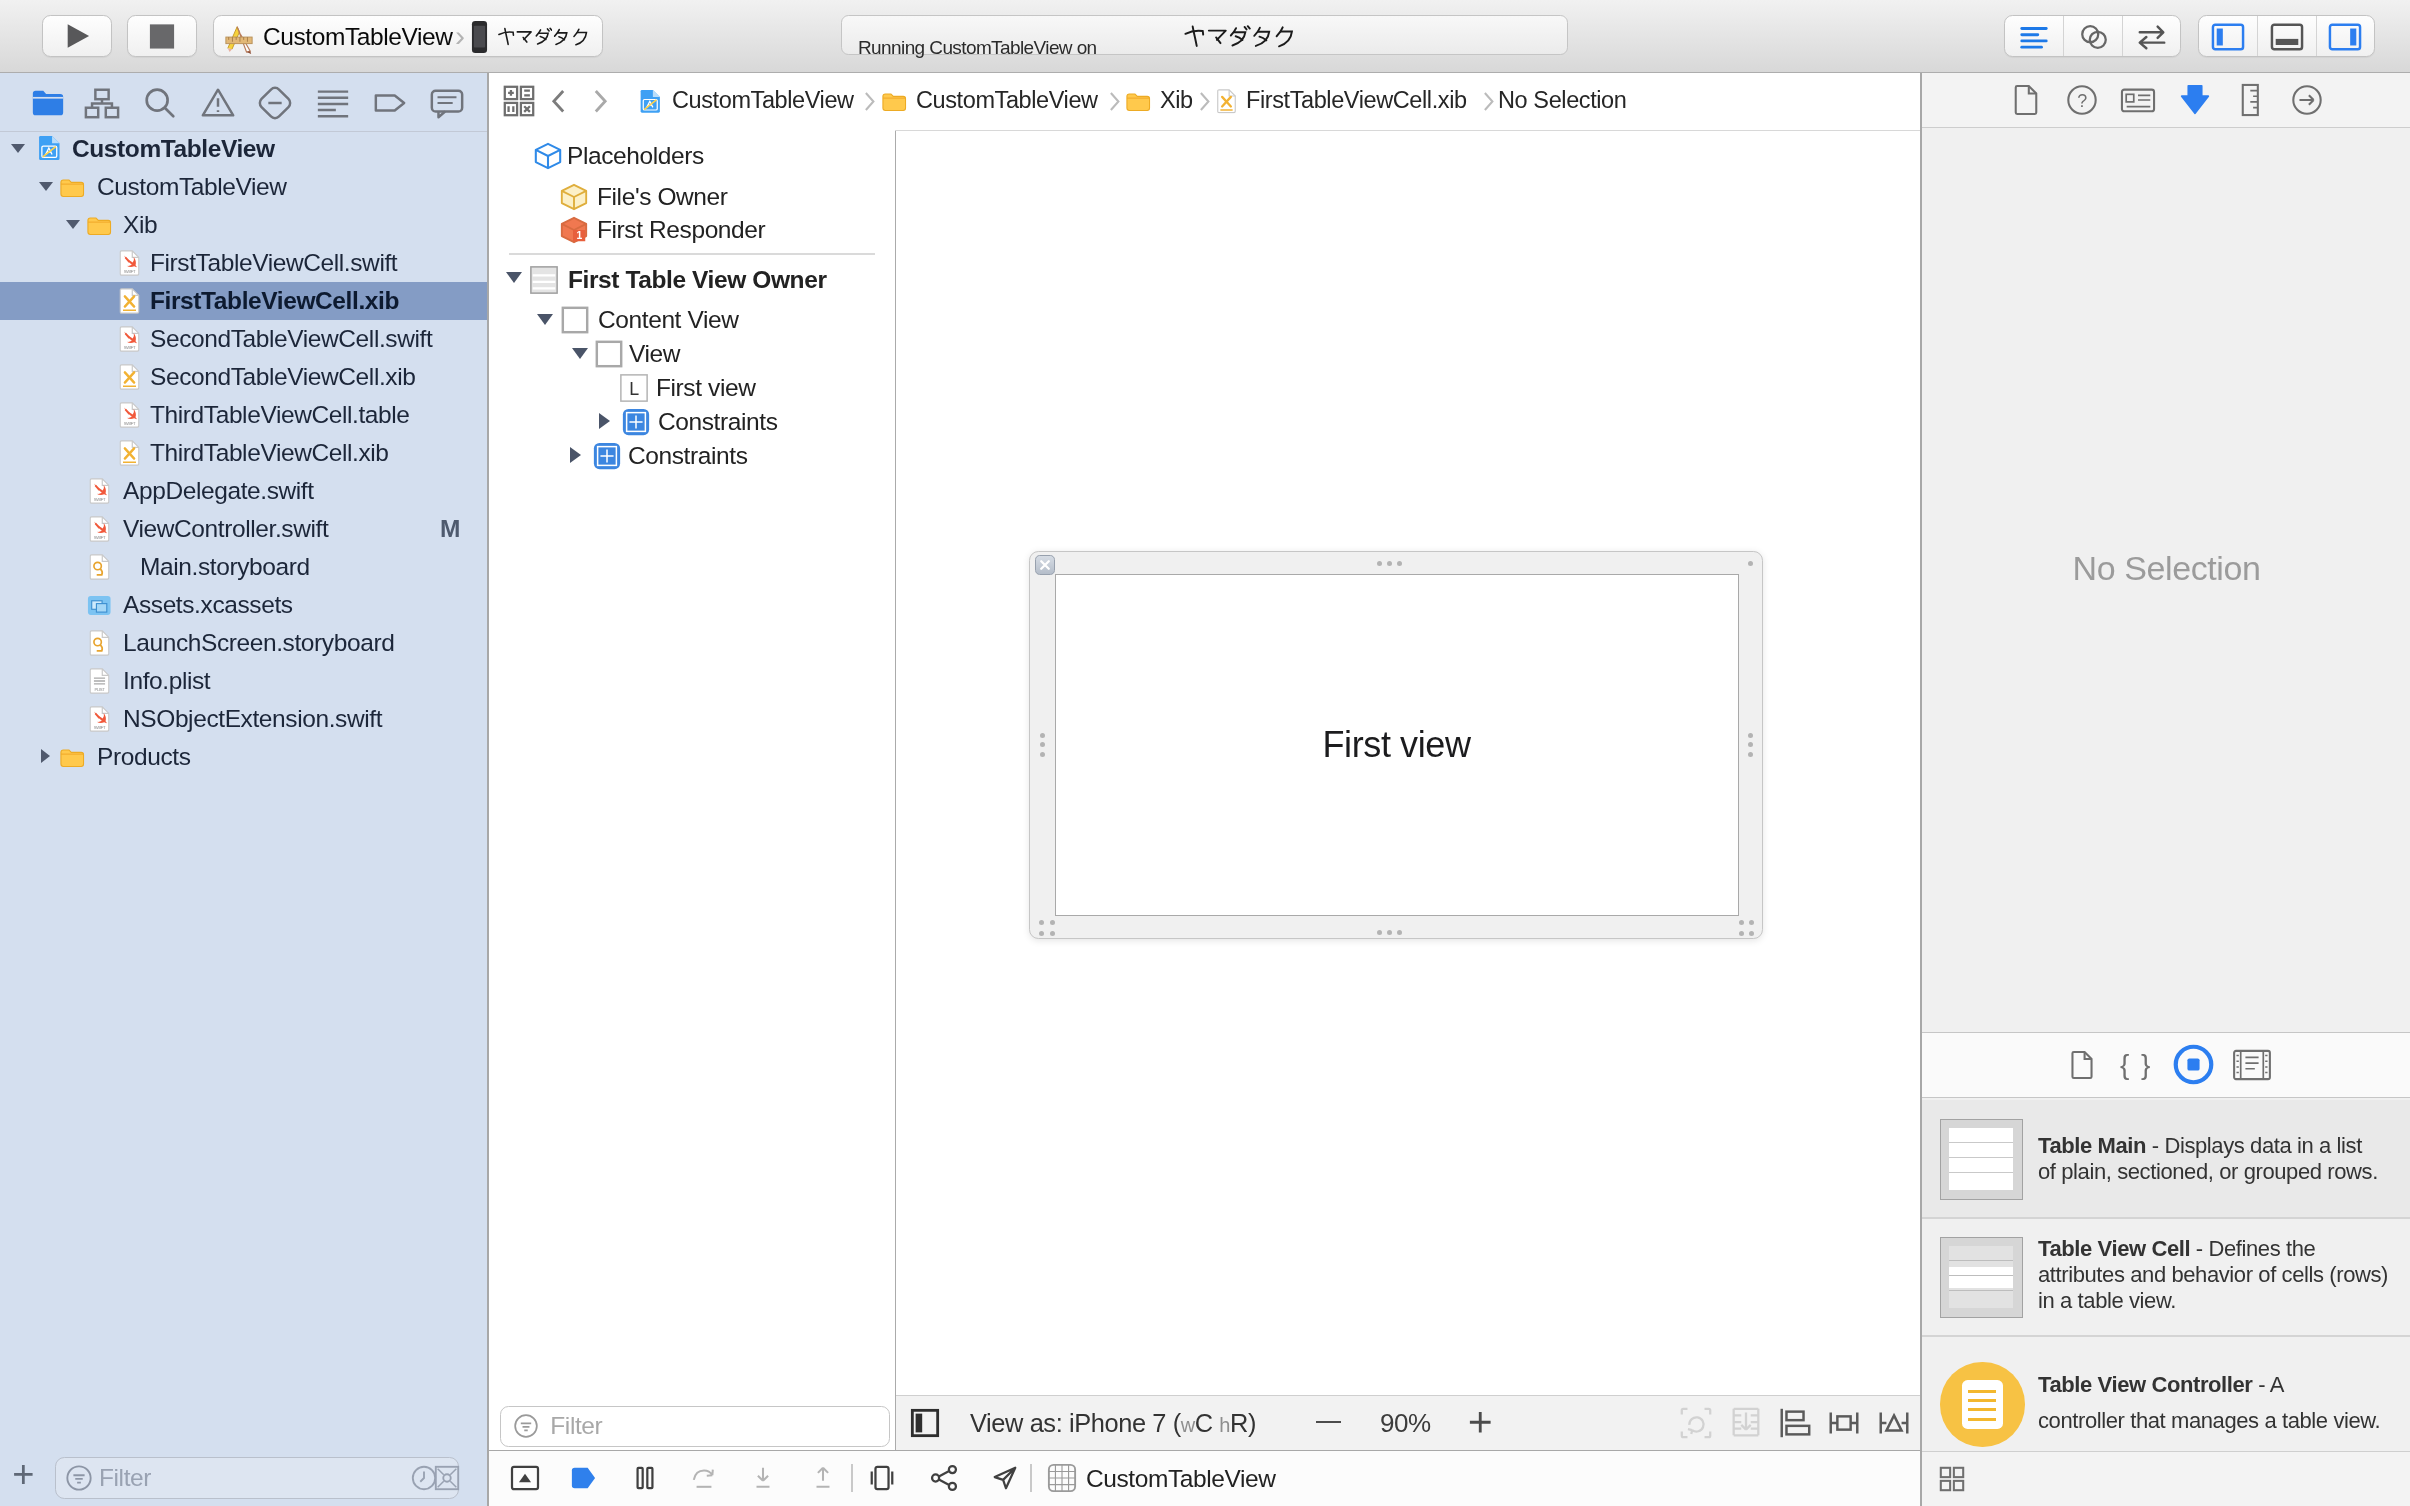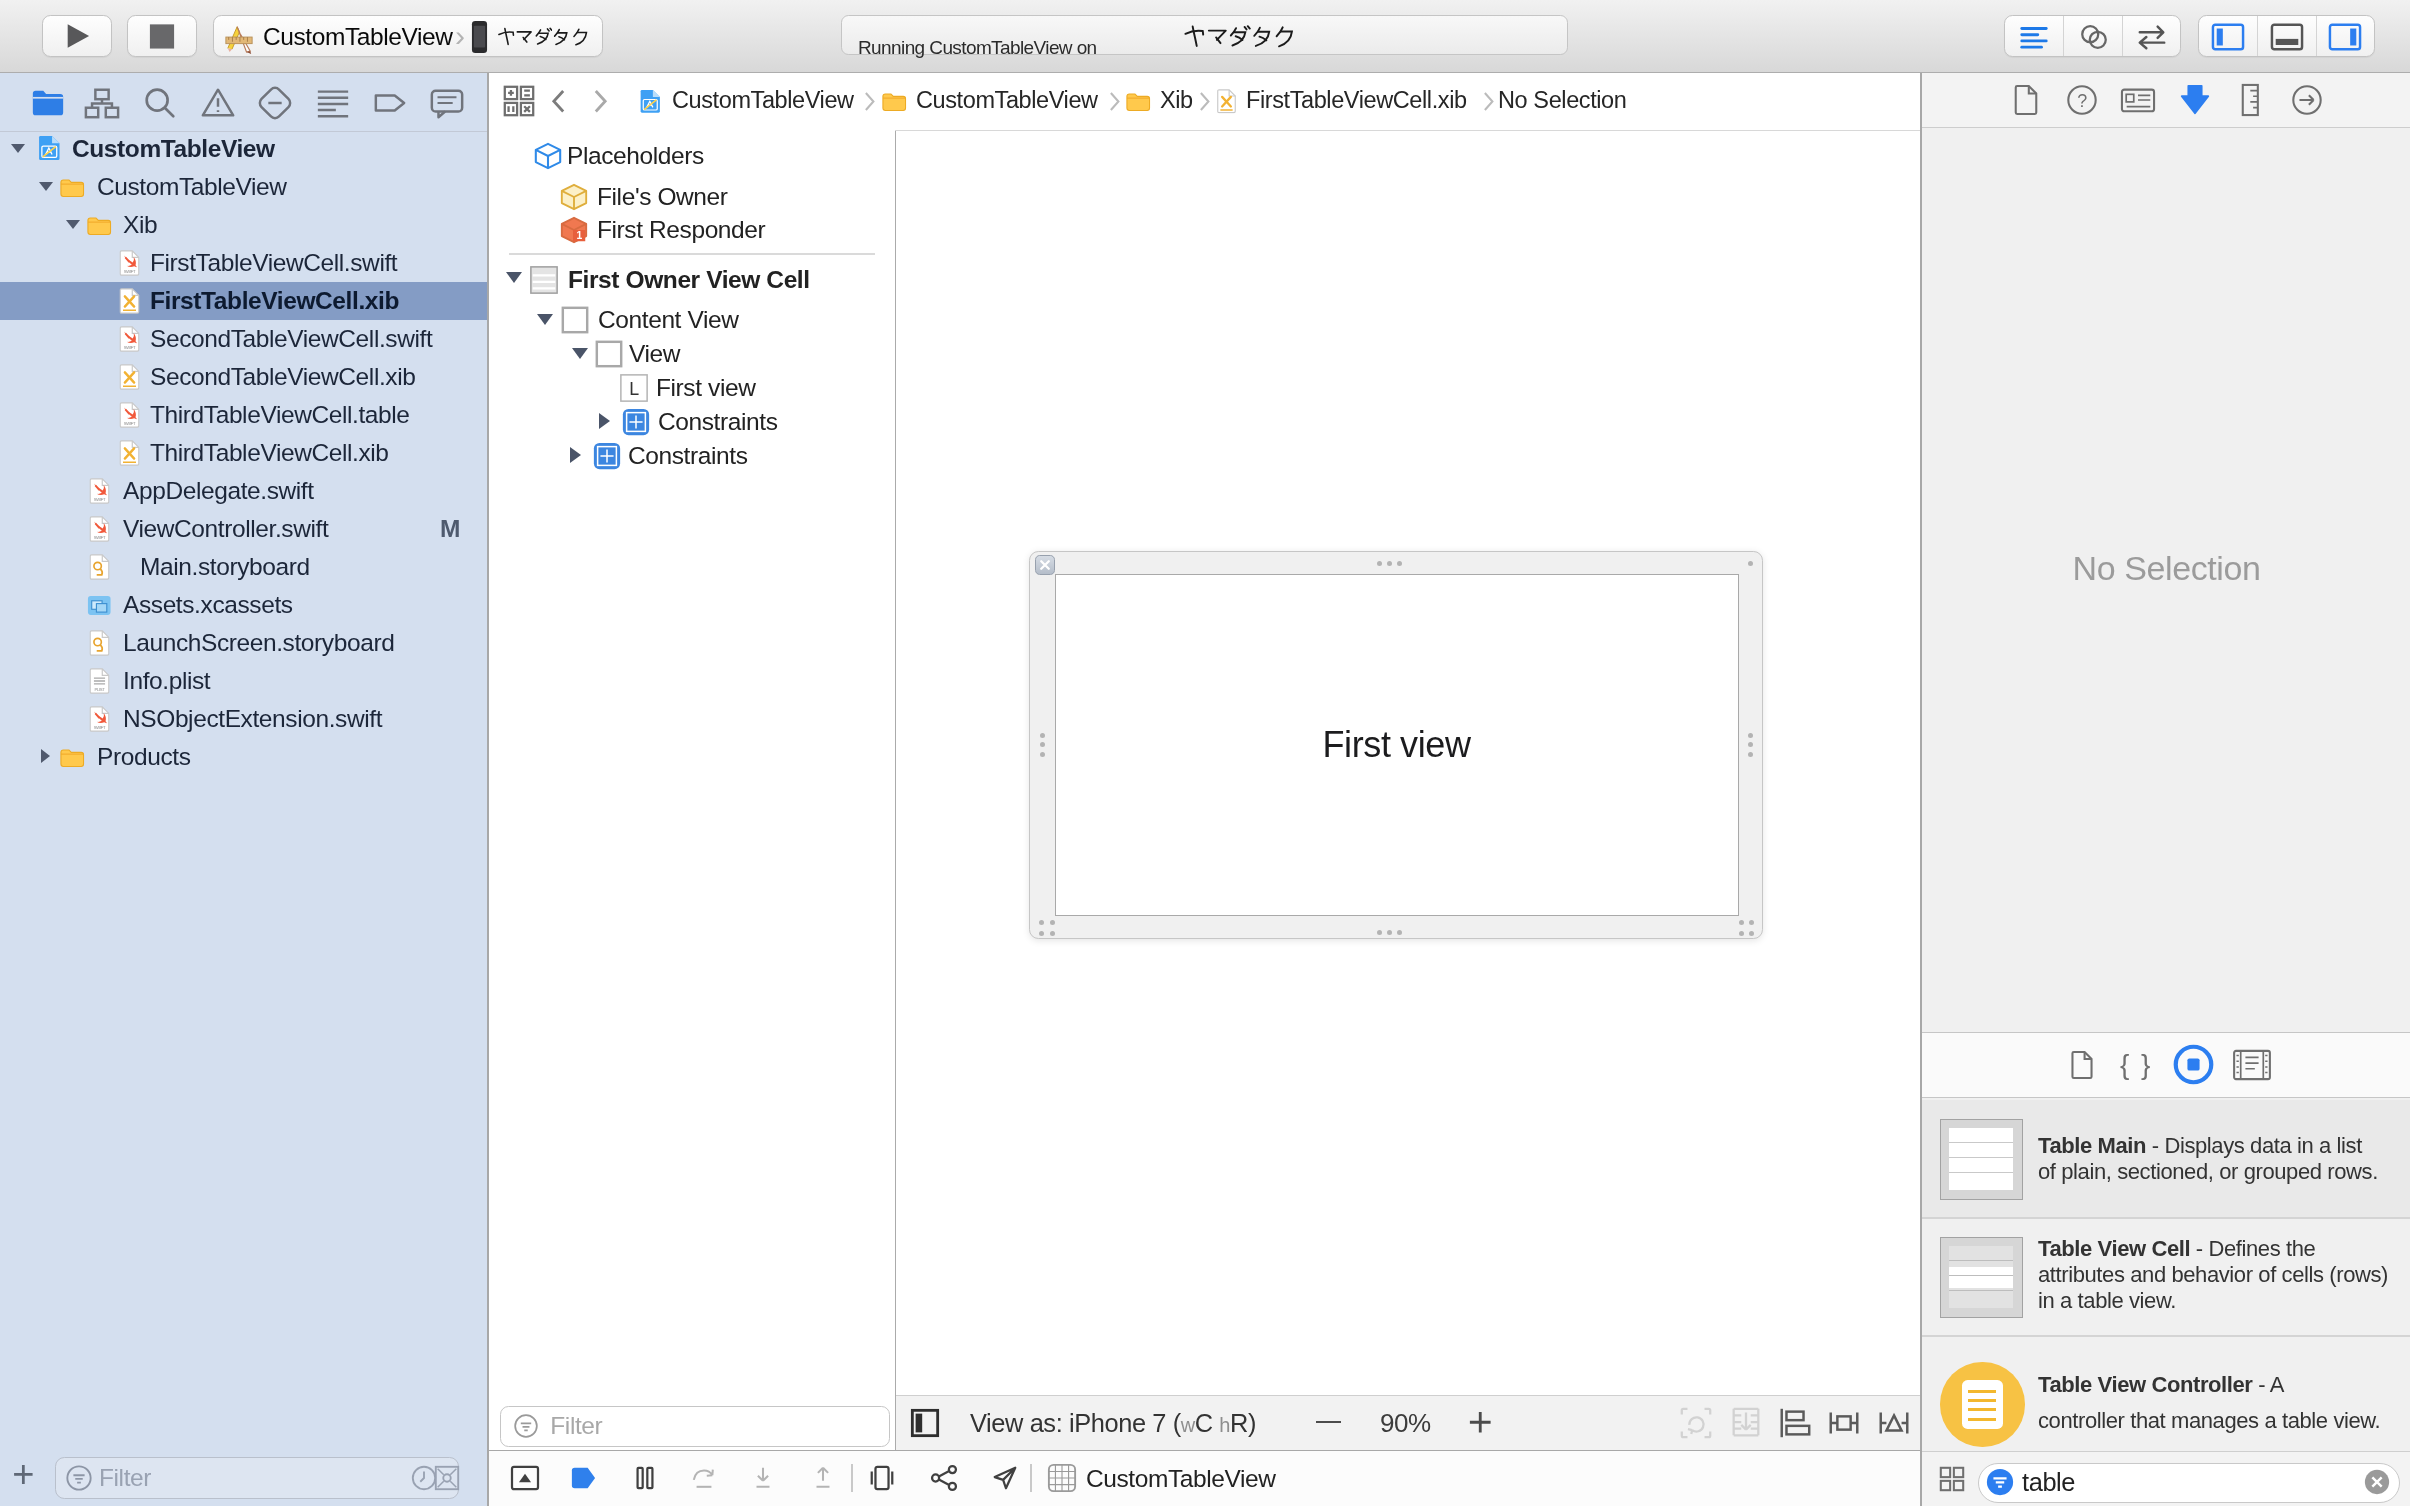--- a/index.html
+++ b/index.html
@@ -464,21 +464,21 @@
     <text x="21.5" y="26" font-size="11" fill="#fff" text-anchor="middle" font-family="Liberation Sans" font-weight="bold">1</text>
   </svg>
   <div style="position:absolute;left:20px;top:124px;width:366px;height:1.9px;background:#dadada"></div>
   <span class="tri" style="position:absolute;left:17px;top:143px;border-left:8.5px solid transparent;border-right:8.5px solid transparent;border-top:11.3px solid #4a5468;width:0;height:0"></span>
   <svg width="30" height="30" viewBox="0 0 32 32" style="position:absolute;left:40px;top:136px">
     <rect x="2" y="2" width="28" height="28" fill="#e4e4e4" stroke="#9f9f9f" stroke-width="1.6"></rect>
     <g stroke="#fff" stroke-width="2.4">
         <path d="M4 11 H28 M4 18 H28 M4 25 H28"></path>
       </g>
   </svg>
-  <div class="orow" style="left:79px;top:134px;line-height:34px;font-weight:bold">First Owner View Cell</div>
+  <div class="orow" style="left:79px;top:134px;line-height:34px;font-weight:bold">First Table View Owner</div>
   <span class="tri" style="position:absolute;left:48px;top:185px;border-left:8.5px solid transparent;border-right:8.5px solid transparent;border-top:11.3px solid #4a5468;width:0;height:0"></span>
   <svg width="30" height="30" viewBox="0 0 32 32" style="position:absolute;left:71px;top:176px">
     <rect x="3" y="3" width="26" height="26" fill="#fff" stroke="#a8a8a8" stroke-width="2.6"></rect>
   </svg>
   <div class="orow" style="left:109px;top:174px;line-height:34px">Content View</div>
   <span class="tri" style="position:absolute;left:83px;top:219px;border-left:8.5px solid transparent;border-right:8.5px solid transparent;border-top:11.3px solid #4a5468;width:0;height:0"></span>
   <svg width="30" height="30" viewBox="0 0 32 32" style="position:absolute;left:105px;top:210px">
     <rect x="3" y="3" width="26" height="26" fill="#fff" stroke="#a8a8a8" stroke-width="2.6"></rect>
   </svg>
   <div class="orow" style="left:140px;top:208px;line-height:34px">View</div>
@@ -722,27 +722,16 @@
     </div>
     <div style="position:absolute;left:0;top:419px;width:489px;height:56px;background:#f3f3f3;border-top:1.9px solid #cfcfcf">
       <svg width="28" height="28" viewBox="0 0 30 30" style="position:absolute;left:16px;top:13px">
         <g fill="none" stroke="#6f6f6f" stroke-width="2.2">
         <rect x="3" y="3" width="10" height="10"></rect>
             <rect x="17" y="3" width="10" height="10"></rect>
         <rect x="3" y="17" width="10" height="10"></rect>
             <rect x="17" y="17" width="10" height="10"></rect>
           </g>
       </svg>
-      <div style="position:absolute;left:56px;top:11.3px;width:422px;height:40px;background:#fff;border:1.9px solid #c9c9c9;border-radius:20px">
-        <svg width="30" height="30" viewBox="0 0 32 32" style="position:absolute;left:5.6px;top:2.8px">
-          <circle cx="16" cy="16" r="14" fill="#2c7ef0"></circle>
-          <path d="M9 12 H23 M11.5 16.5 H20.5 M14 21 H18" stroke="#fff" stroke-width="2.4"></path>
-        </svg>
-        <span style="position:absolute;left:43px;top:0;line-height:36px;font-size:25.4px;color:#222">table</span>
-        <svg width="28" height="28" viewBox="0 0 30 30" style="position:absolute;left:384px;top:3.8px">
-          <circle cx="15" cy="15" r="13" fill="#9a9a9a"></circle>
-          <path d="M10 10 L20 20 M20 10 L10 20" stroke="#fff" stroke-width="2.6"></path>
-        </svg>
-      </div>
     </div>
   </div>
 </div>
 
 
 </body></html>

